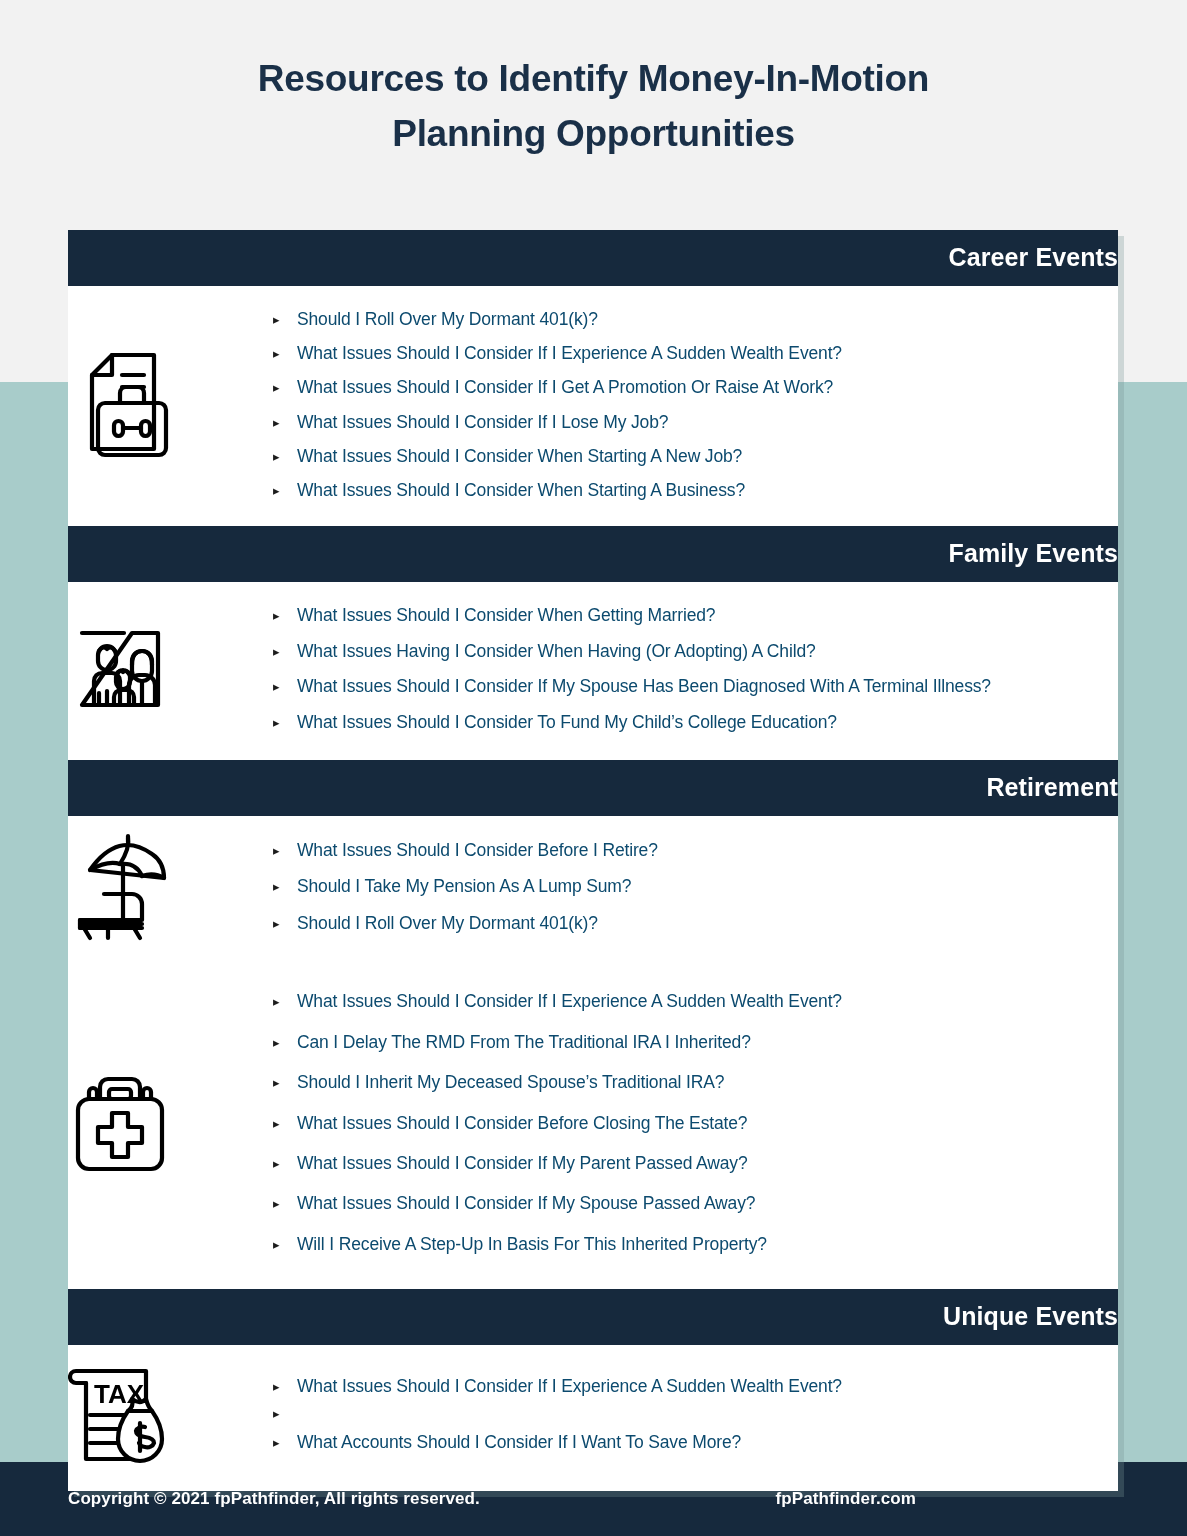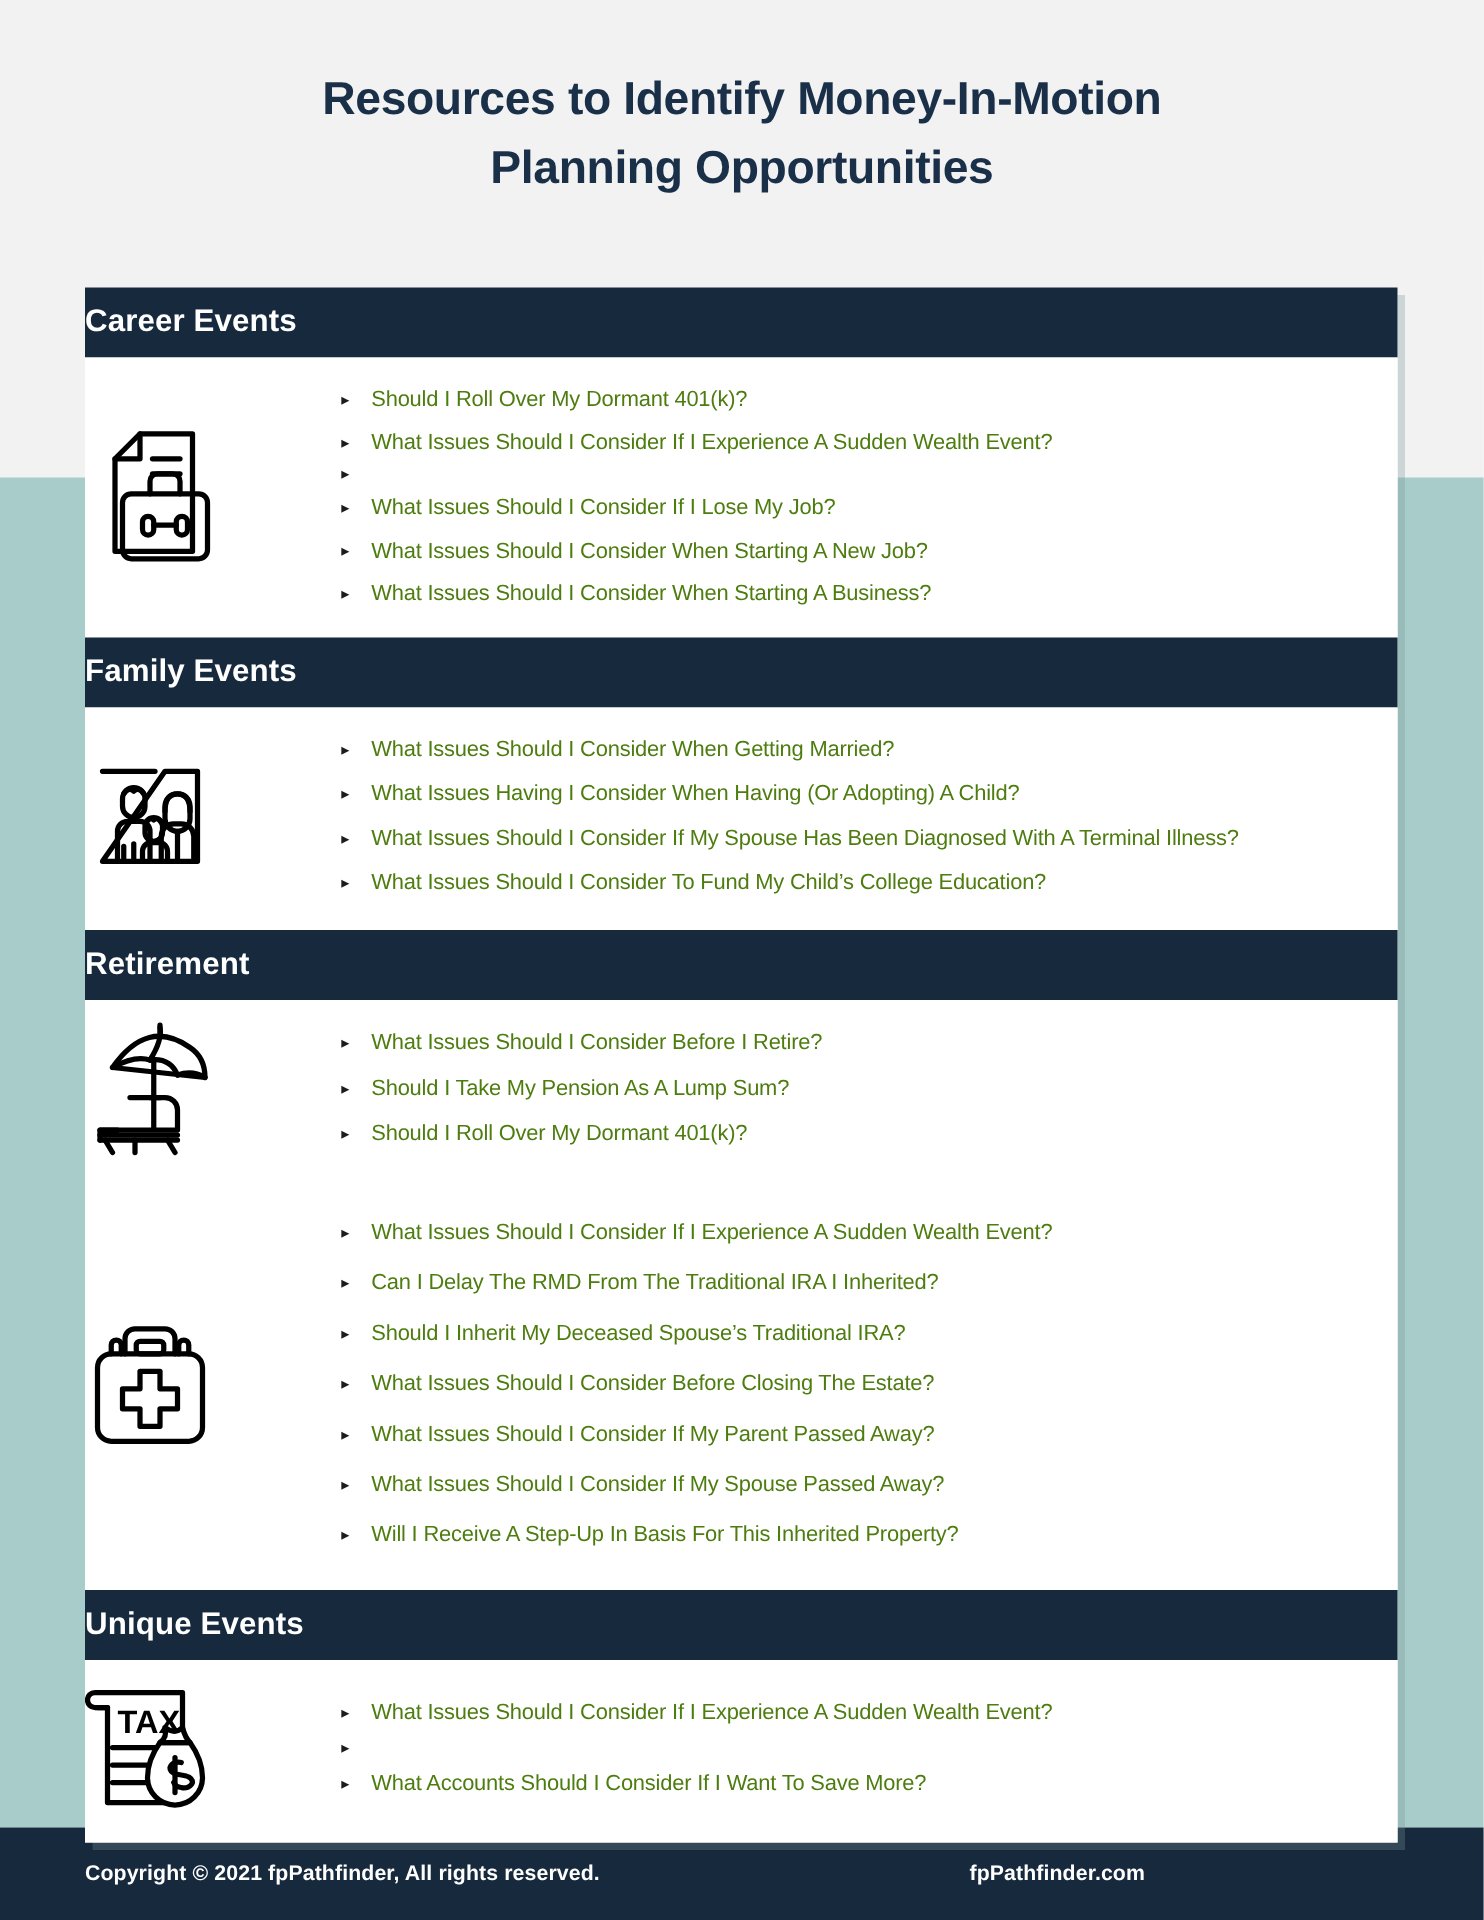--- a/index.html
+++ b/index.html
@@ -58,21 +58,21 @@
     top: 230px;
     width: 1050px;
     background: #ffffff;
     box-shadow: 6px 6px 0 rgba(120,150,150,0.30);
     z-index: 4;
   }
 
   .section-header {
     background: #16293d;
     color: #ffffff;
-    text-align: left;
+    text-align: right;
     font-size: 25px;
     font-weight: bold;
     letter-spacing: 0.1px;
     padding: 13px 0 14px 0;
   }
 
   .section-body {
     display: flex;
     align-items: center;
     background: #ffffff;
@@ -106,21 +106,21 @@
     width: 24px;
     min-width: 24px;
     color: #1c1c1c;
     font-size: 13px;
     line-height: 1;
     position: relative;
     top: -1px;
   }
 
   .item-text {
-    color: #4d7c0f;
+    color: #0c4a6e;
     font-size: 17.5px;
     line-height: 1.68;
     letter-spacing: -0.15px;
   }
 
   
   .sec-career .section-body { padding-top: 16px; padding-bottom: 18px; }
   .sec-career .item-row { padding: 2.5px 0; }
 
   .sec-family .section-body { padding-top: 16px; padding-bottom: 20px; }
@@ -187,20 +187,21 @@
         <div class="item-row">
           <span class="bullet">▸</span>
           <span class="item-text">Should I Roll Over My Dormant 401(k)?</span>
         </div>
         <div class="item-row">
           <span class="bullet">▸</span>
           <span class="item-text">What Issues Should I Consider If I Experience A Sudden Wealth Event?</span>
         </div>
         <div class="item-row">
           <span class="bullet">▸</span>
+          <span class="item-text">What Issues Should I Consider If I Get A Promotion Or Raise At Work?</span>
         </div>
         <div class="item-row">
           <span class="bullet">▸</span>
           <span class="item-text">What Issues Should I Consider If I Lose My Job?</span>
         </div>
         <div class="item-row">
           <span class="bullet">▸</span>
           <span class="item-text">What Issues Should I Consider When Starting A New Job?</span>
         </div>
         <div class="item-row">

